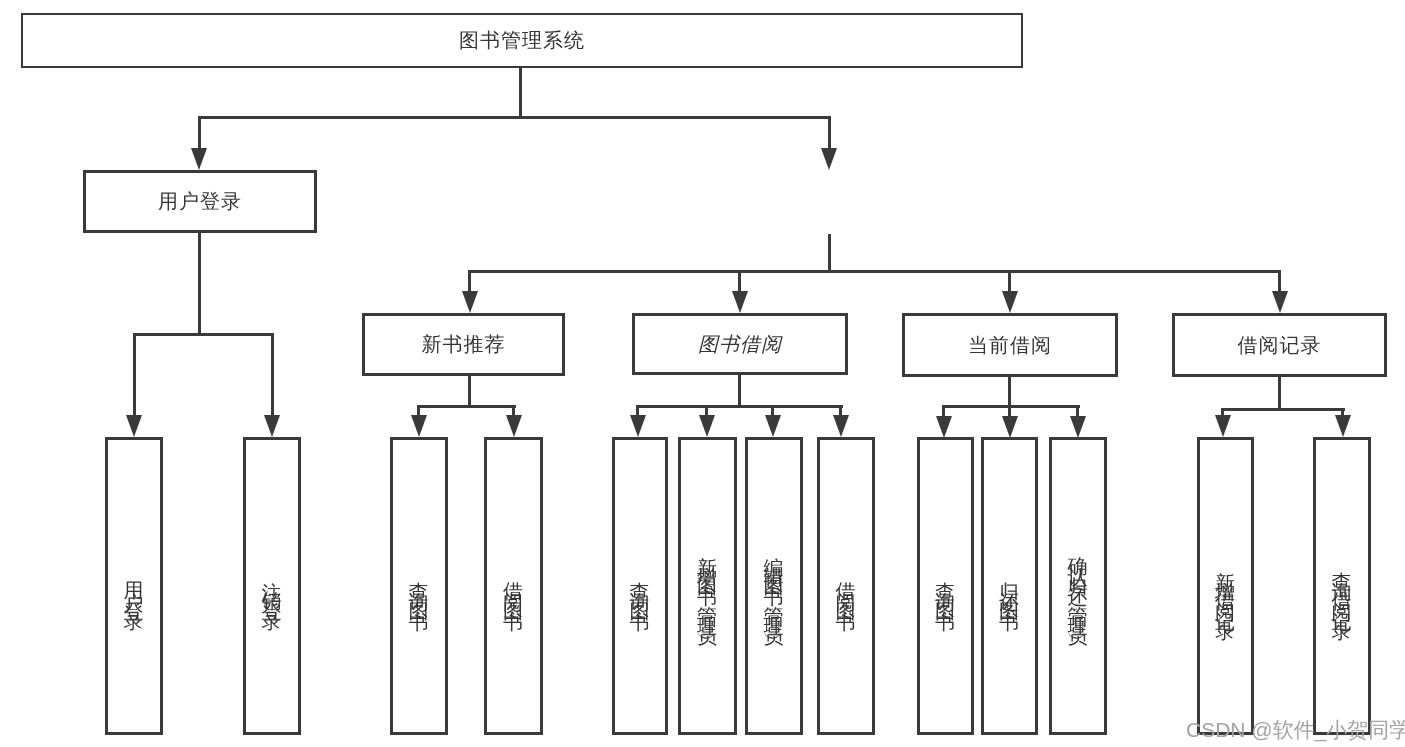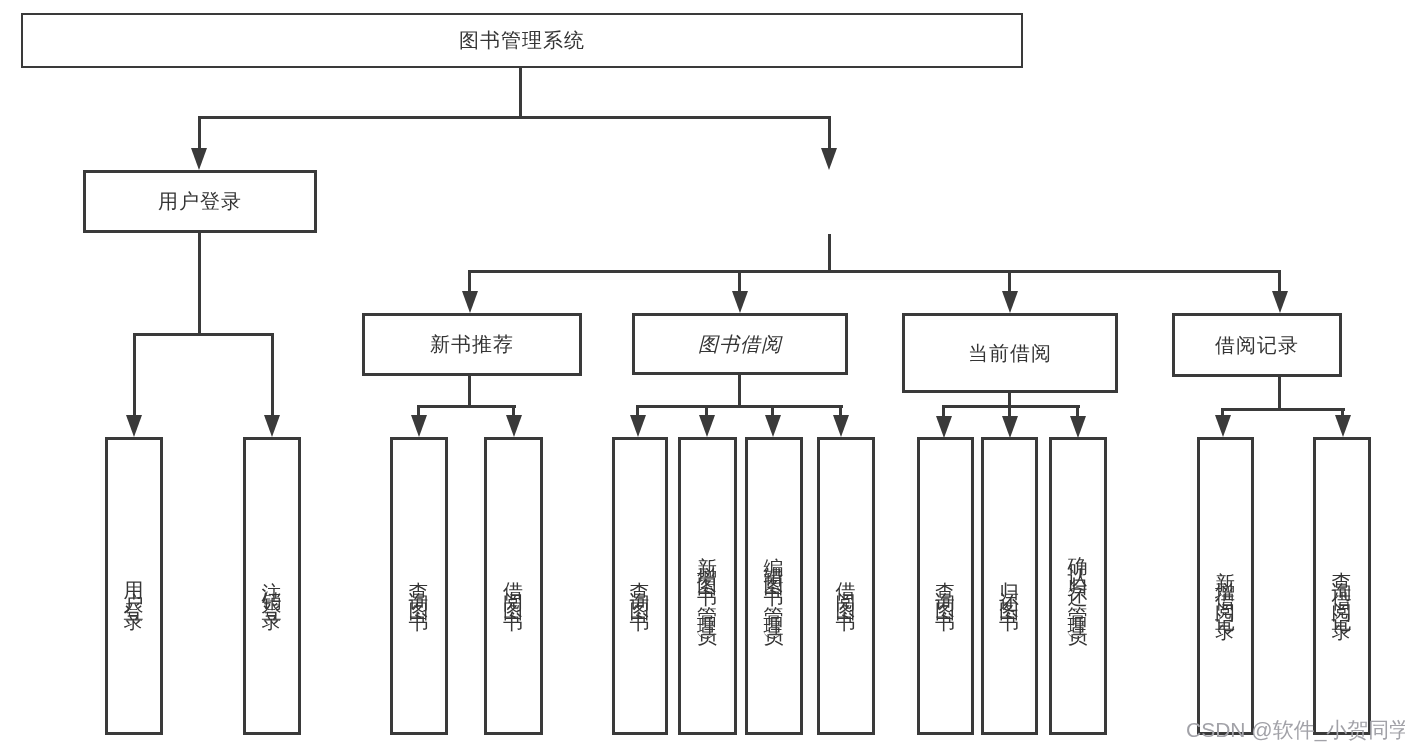--- a/index.html
+++ b/index.html
@@ -100,30 +100,30 @@
   <div class="lh" style="left:468px; top:270px; width:813px;"></div>
   <div class="lv" style="left:468px; top:270px; height:24px;"></div>
   <div class="ah" style="left:462px; top:291px;"></div>
   <div class="lv" style="left:738px; top:270px; height:24px;"></div>
   <div class="ah" style="left:732px; top:291px;"></div>
   <div class="lv" style="left:1008px; top:270px; height:24px;"></div>
   <div class="ah" style="left:1002px; top:291px;"></div>
   <div class="lv" style="left:1278px; top:270px; height:24px;"></div>
   <div class="ah" style="left:1272px; top:291px;"></div>
 
-  <div class="hbox" style="left:362px; top:313px; width:220px; height:63px;">
+  <div class="hbox" style="left:362px; top:313px; width:203px; height:63px;">
     <span>新书推荐</span>
   </div>
   <div class="hbox" style="left:632px; top:313px; width:216px; height:62px;font-style:italic;">
     <span>图书借阅</span>
   </div>
-  <div class="hbox" style="left:902px; top:313px; width:216px; height:80px;">
+  <div class="hbox" style="left:902px; top:313px; width:216px; height:64px;">
     <span>当前借阅</span>
   </div>
-  <div class="hbox" style="left:1172px; top:313px; width:170px; height:64px;">
+  <div class="hbox" style="left:1172px; top:313px; width:215px; height:64px;">
     <span>借阅记录</span>
   </div>
 
   <div class="lv" style="left:468px; top:375px; height:32px;"></div>
   <div class="lh" style="left:417px; top:405px; width:99px;"></div>
   <div class="lv" style="left:417px; top:405px; height:12px;"></div>
   <div class="ah" style="left:411px; top:415px;"></div>
   <div class="lv" style="left:512px; top:405px; height:12px;"></div>
   <div class="ah" style="left:506px; top:415px;"></div>
 

